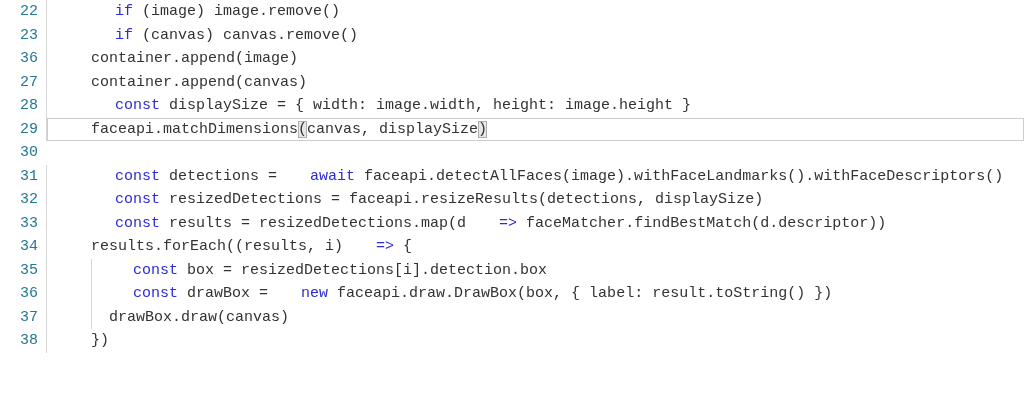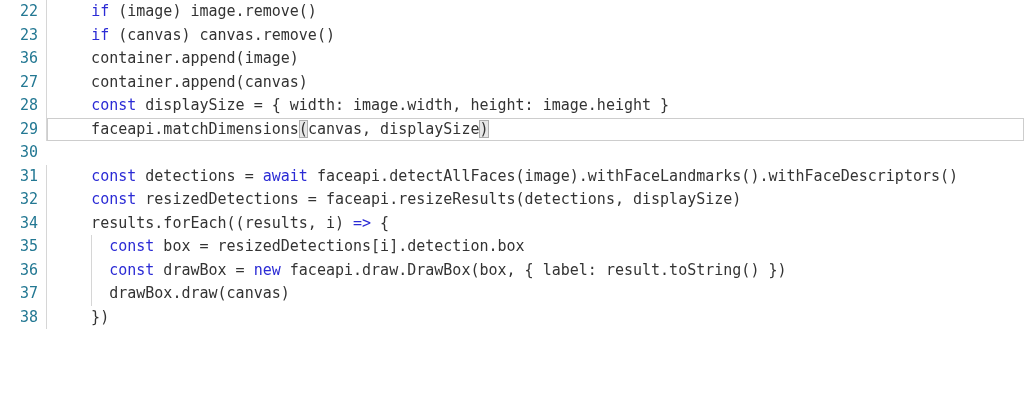--- a/index.html
+++ b/index.html
@@ -16,39 +16,39 @@
   html,body{margin:0;padding:0;}
   body{
     width:1024px;height:400px;overflow:hidden;
     background:var(--bg);
     font-family:"DejaVu Sans Mono","Liberation Mono",monospace;
   }
   .editor{
     width:1024px;height:400px;
     font-size:15px;line-height:23.5px;
   }
-  .row{display:flex;height:23.5px;align-items:flex-start;}
+  .row{display:flex;height:23.5px;align-items:flex-start;font-family:Liberation Mono, monospace;}
   .ln{
     width:46px;min-width:46px;box-sizing:border-box;
     padding-right:8px;text-align:right;
     color:var(--ln);
     user-select:none;
   }
   .code{
     flex:1;position:relative;white-space:pre;
     box-sizing:border-box;padding-left:8px;
     border-left:1px solid var(--guide);
     color:var(--fg);
   }
   .row.current .code::before{
     content:"";position:absolute;top:0;left:0;right:0;bottom:0;
     border:1px solid var(--cur-border);
     pointer-events:none;
   }
-  .tok-kw{color:var(--kw);}
+  .tok-kw{color:var(--kw);margin-left:24px;}
   .tok-num{color:var(--num);}
   .tok-brkt{
     background:var(--brkt-bg);
     box-shadow:inset 0 0 0 1px var(--brkt-border);
   }
   .iguide{
     position:absolute;top:0;bottom:0;left:calc(8px + 4ch);
     width:1px;background:var(--guide);
   }
 </style>
@@ -87,20 +87,24 @@
       </div>
       <div class="row">
         <div class="ln">31</div>
         <div class="code"><span class="tok-pl">    </span><span class="tok-kw">const</span><span class="tok-pl"> detections = </span><span class="tok-kw">await</span><span class="tok-pl"> faceapi.detectAllFaces(image).withFaceLandmarks().withFaceDescriptors()</span></div>
       </div>
       <div class="row">
         <div class="ln">32</div>
         <div class="code"><span class="tok-pl">    </span><span class="tok-kw">const</span><span class="tok-pl"> resizedDetections = faceapi.resizeResults(detections, displaySize)</span></div>
       </div>
       <div class="row">
+        <div class="ln">33</div>
+        <div class="code"><span class="tok-pl">    </span><span class="tok-kw">const</span><span class="tok-pl"> results = resizedDetections.map(d </span><span class="tok-kw">=&gt;</span><span class="tok-pl"> faceMatcher.findBestMatch(d.descriptor))</span></div>
+      </div>
+      <div class="row">
         <div class="ln">34</div>
         <div class="code"><span class="tok-pl">    results.forEach((results, i) </span><span class="tok-kw">=&gt;</span><span class="tok-pl"> {</span></div>
       </div>
       <div class="row">
         <div class="ln">35</div>
         <div class="code"><i class="iguide"></i><span class="tok-pl">      </span><span class="tok-kw">const</span><span class="tok-pl"> box = resizedDetections[i].detection.box</span></div>
       </div>
       <div class="row">
         <div class="ln">36</div>
         <div class="code"><i class="iguide"></i><span class="tok-pl">      </span><span class="tok-kw">const</span><span class="tok-pl"> drawBox = </span><span class="tok-kw">new</span><span class="tok-pl"> faceapi.draw.DrawBox(box, { label: result.toString() })</span></div>

